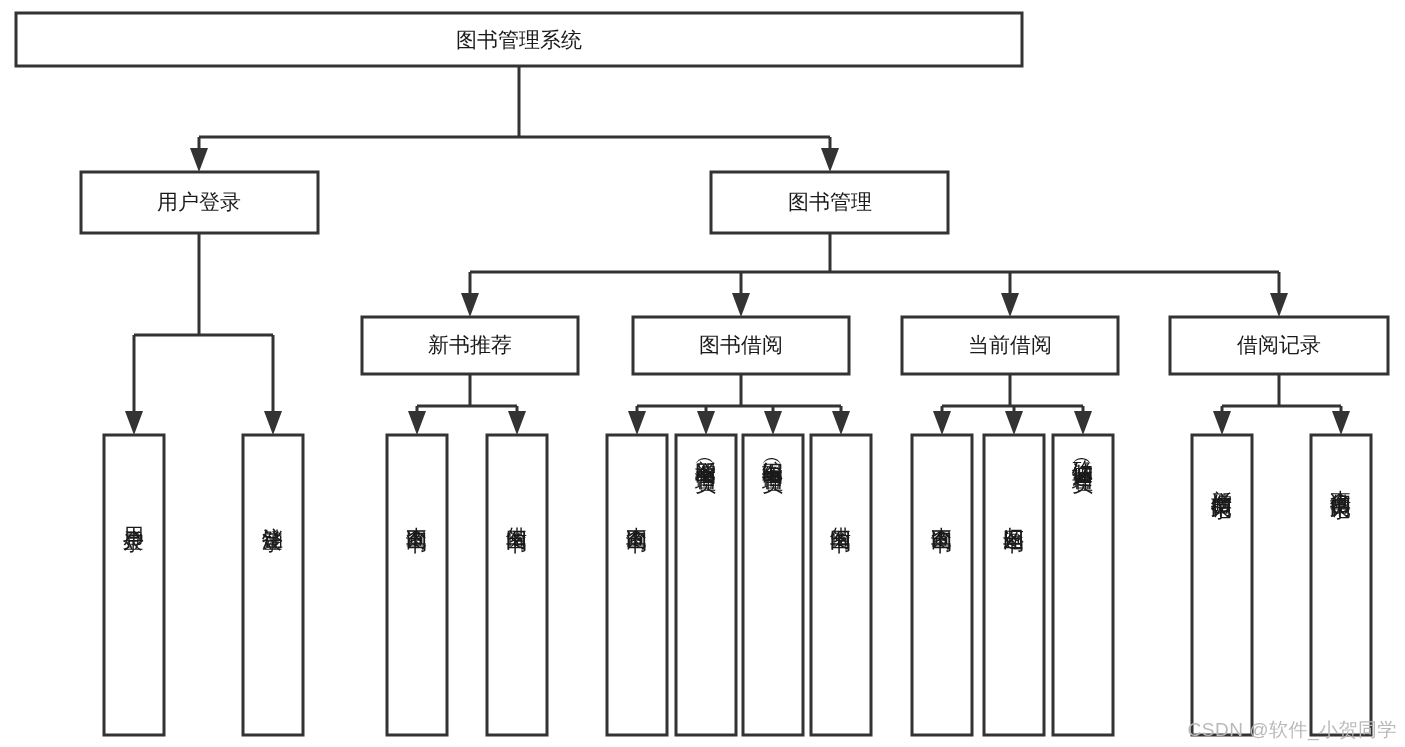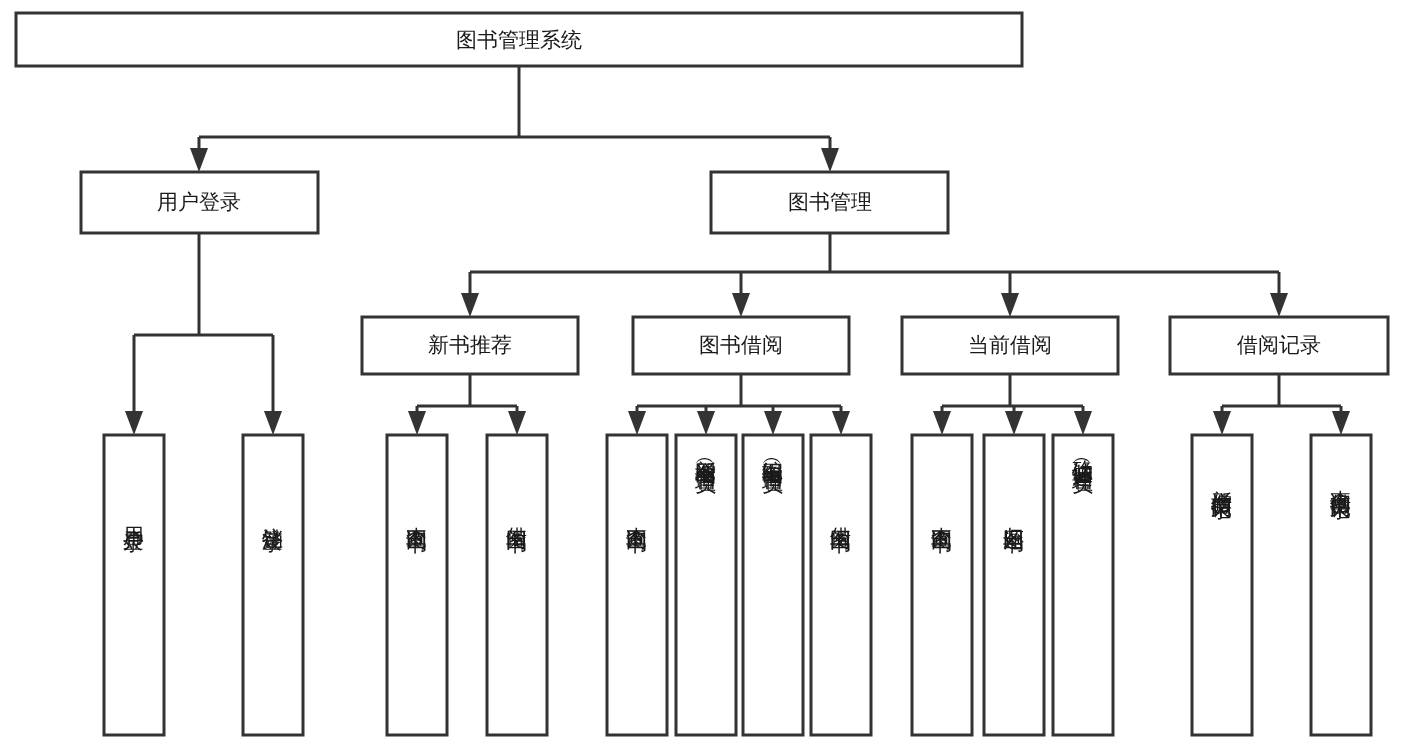--- a/index.html
+++ b/index.html
@@ -192,13 +192,14 @@
   <div class="leaf-label" style="left:637px; top:510px;">查询图书</div>
   <div class="leaf-label" style="left:706px; top:443px;">新增图书（管理员）</div>
   <div class="leaf-label" style="left:773px; top:443px;">编辑图书（管理员）</div>
   <div class="leaf-label" style="left:841px; top:510px;">借阅图书</div>
   <div class="leaf-label" style="left:942px; top:510px;">查询图书</div>
   <div class="leaf-label" style="left:1014px; top:510px;">归还图书</div>
   <div class="leaf-label" style="left:1083px; top:443px;">确认归还（管理员）</div>
   <div class="leaf-label" style="left:1222px; top:473px;">新增借阅记录</div>
   <div class="leaf-label" style="left:1341px; top:473px;">查询借阅记录</div>
 
+  <div class="watermark">CSDN @软件_小贺同学</div>
 </div>
 
 </body></html>

